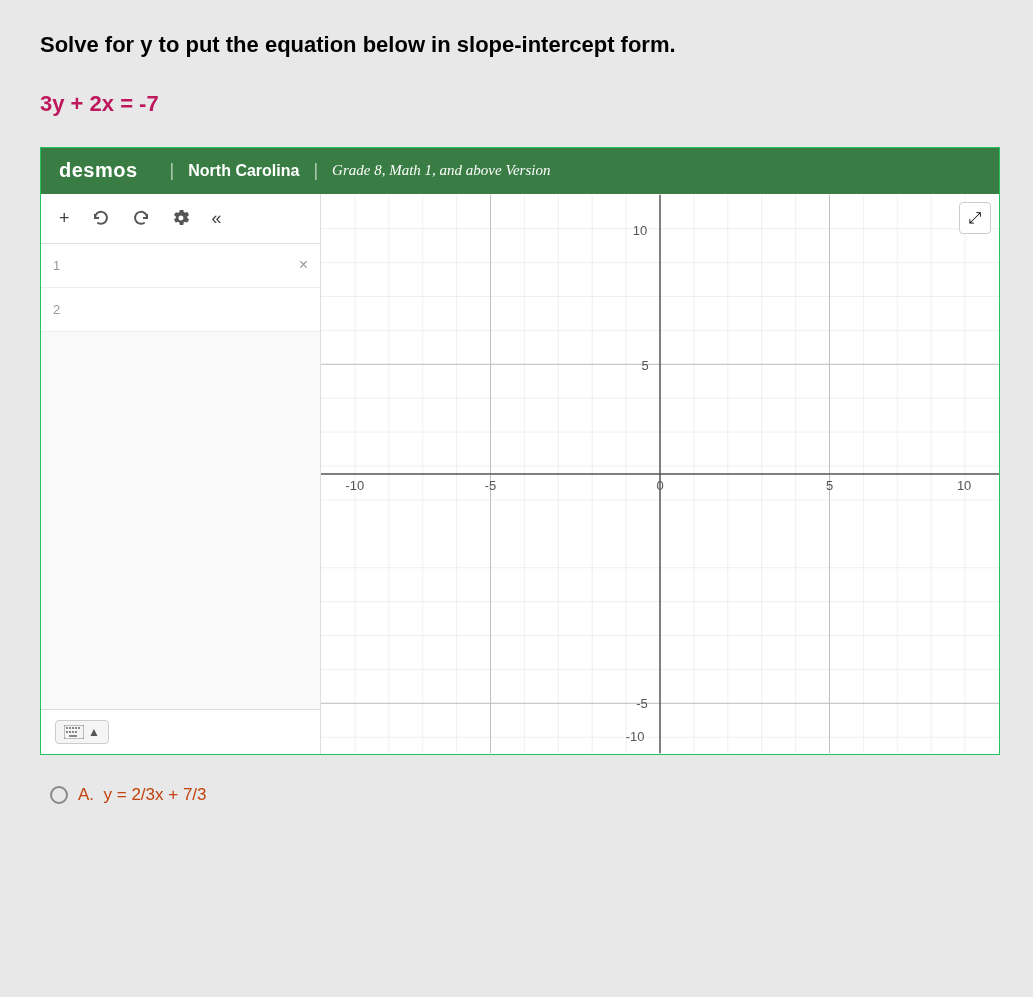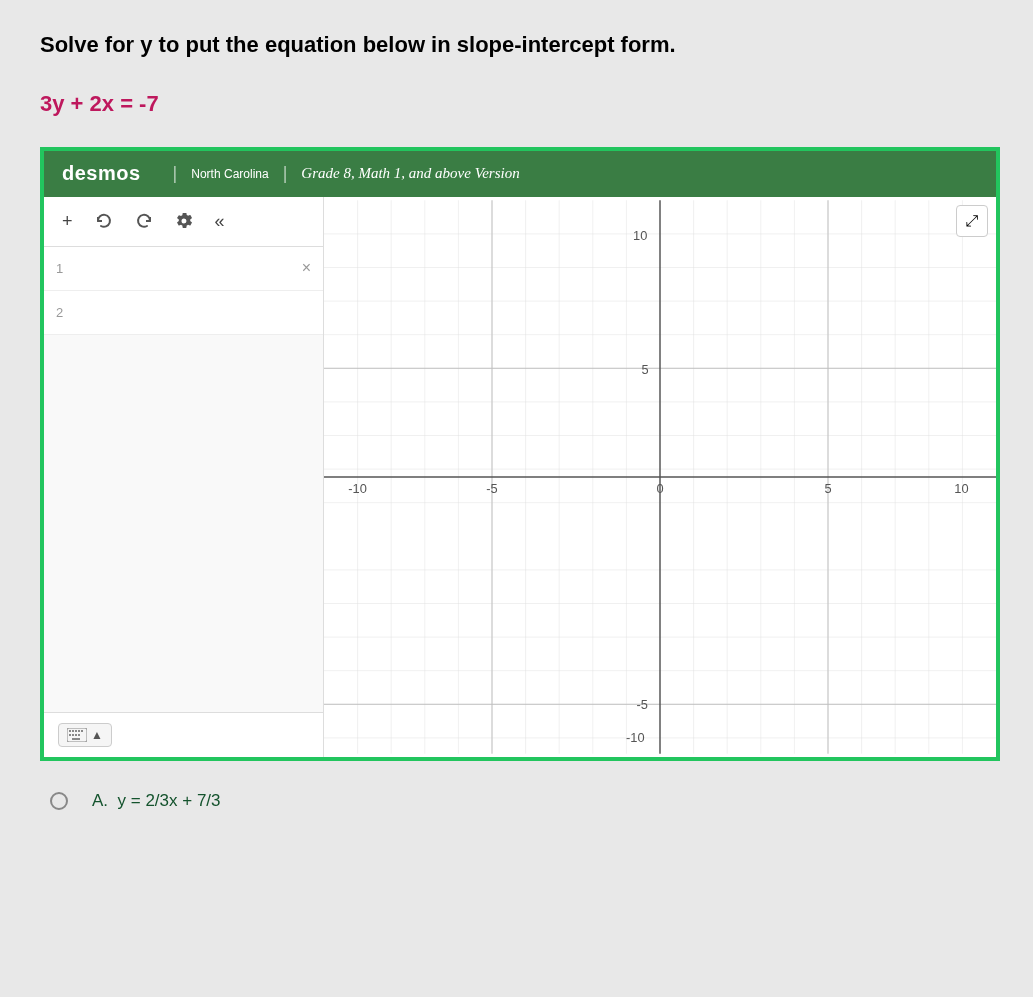--- a/index.html
+++ b/index.html
@@ -21,21 +21,21 @@
 
     .equation {
       font-size: 22px;
       font-weight: bold;
       color: #be185d;
       margin-bottom: 30px;
     }
 
     .desmos-container {
       background: #fff;
-      border: 4px solid #22c55e;
+      border: 1px solid #22c55e;
       width: 960px;
       margin-bottom: 30px;
       overflow: hidden;
     }
 
     .desmos-header {
       background: #3a7d44;
       color: white;
       display: flex;
       align-items: center;
@@ -52,22 +52,22 @@
       margin-right: 18px;
     }
 
     .desmos-divider {
       color: rgba(255,255,255,0.6);
       margin: 0 14px;
       font-size: 18px;
     }
 
     .desmos-region {
-      font-size: 12px;
-      font-weight: normal;
+      font-size: 16px;
+      font-weight: bold;
     }
 
     .desmos-course {
       font-style: italic;
       font-size: 15px;
       font-family: Liberation Serif, serif;
     }
 
     .desmos-body {
       display: flex;
@@ -193,24 +193,24 @@
 
     
     .choices {
       margin-top: 10px;
       padding-left: 10px;
     }
 
     .choice-item {
       display: flex;
       align-items: center;
-      gap: 24px;
+      gap: 10px;
       margin-bottom: 18px;
       font-size: 17px;
-      color: #14532d;
+      color: #c2410c;
     }
 
     .choice-radio {
       width: 18px;
       height: 18px;
       border-radius: 50%;
       border: 2px solid #888;
       flex-shrink: 0;
     }
 

